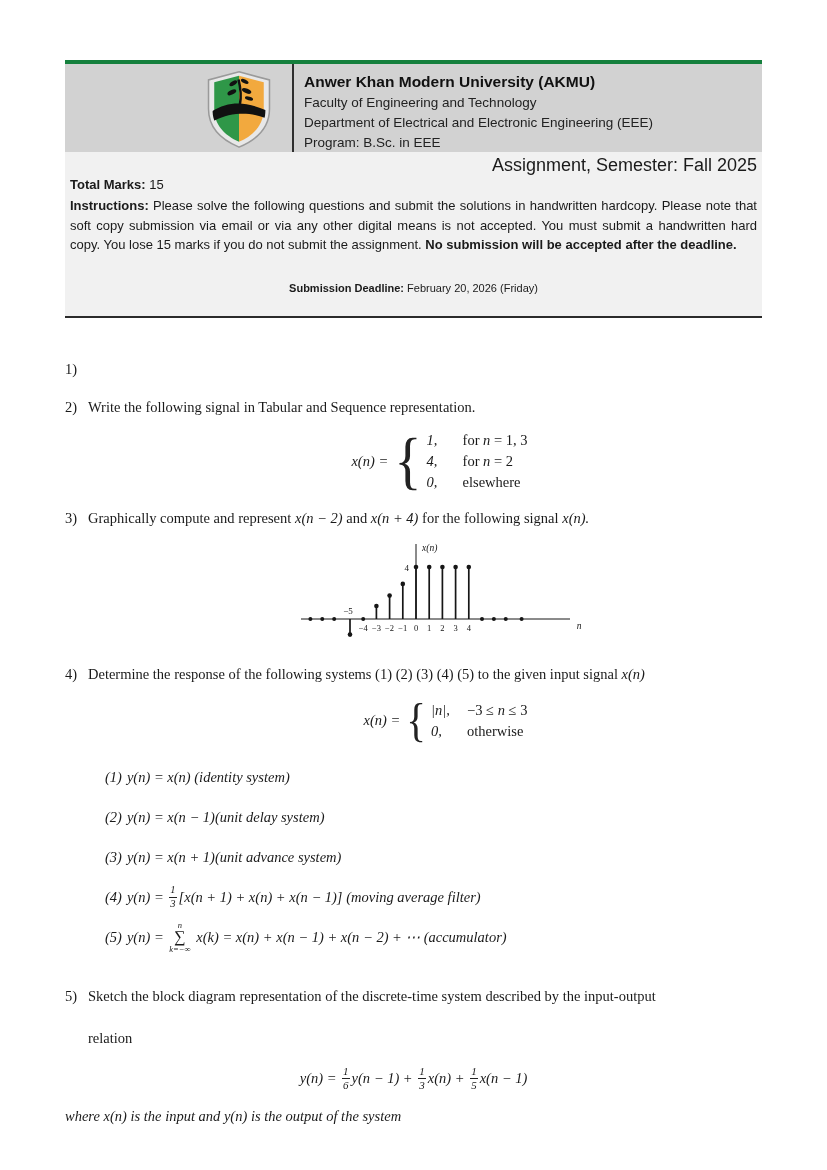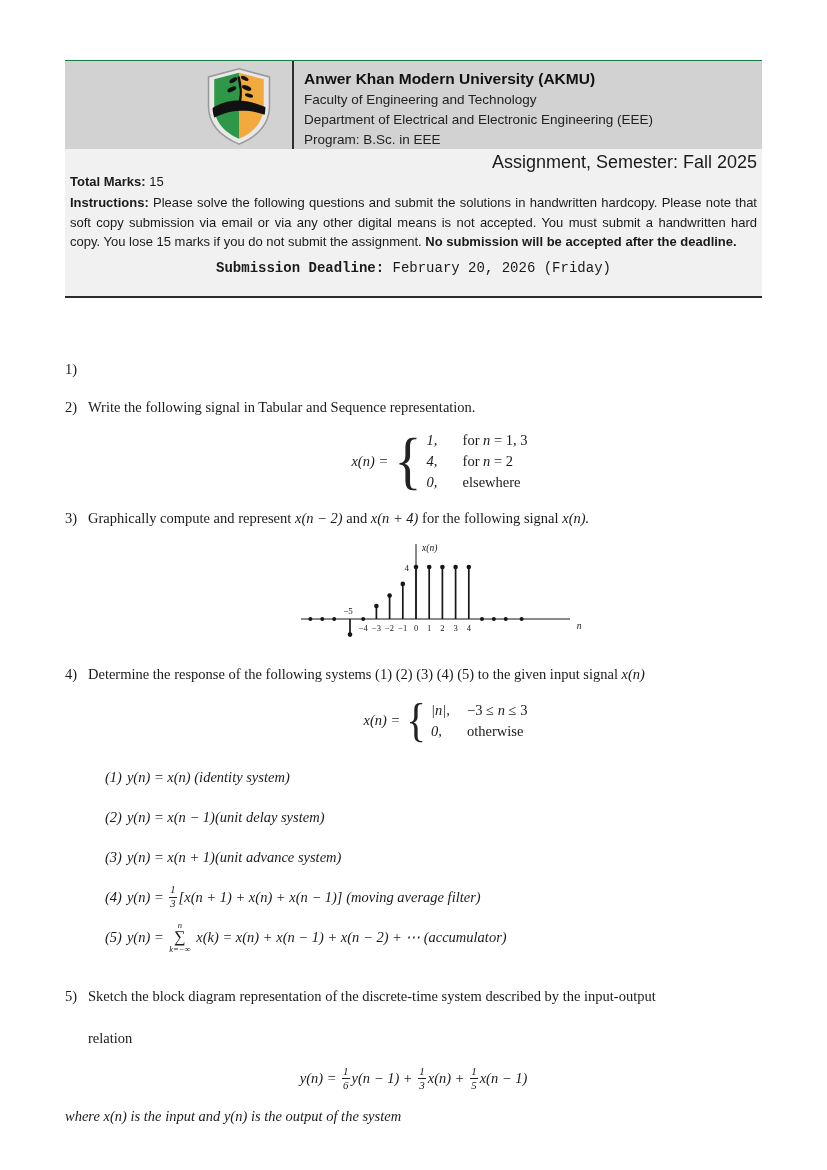--- a/index.html
+++ b/index.html
@@ -2,33 +2,33 @@
 <html><head>
 <meta charset="utf-8">
 <style>
   html,body{margin:0;padding:0;background:#ffffff;}
   .page{width:827px;height:1170px;background:#ffffff;position:relative;overflow:hidden;
         font-family:"Liberation Serif","DejaVu Serif",serif;color:#1a1a1a;}
   .sans{font-family:"Liberation Sans","DejaVu Sans",sans-serif;}
 
   
   .hdr-table{position:absolute;left:65px;top:60px;width:697px;border-bottom:2.5px solid #2b2b2b;}
-  .hdr-row1{display:flex;background:#d2d2d2;height:88px;border-top:1px solid #15803d;}
+  .hdr-row1{display:flex;background:#d2d2d2;height:88px;border-top:4px solid #15803d;}
   .logo-cell{width:227px;position:relative;flex:none;}
   .logo-cell svg{position:absolute;left:136px;top:5px;}
   .hdr-divider{width:0;border-left:2px solid #2f2f2f;flex:none;}
   .hdr-text{padding:7px 6px 0 10px;font-size:13.5px;line-height:20px;color:#222;}
   .hdr-text .uni{font-size:15.5px;font-weight:bold;line-height:22px;color:#111;}
   .hdr-row2{background:#f1f1f1;padding:4px 5px 18px 5px;}
   .course-title{text-align:center;font-size:18px;font-weight:bold;line-height:24px;color:#111;}
   .course-sub{text-align:right;font-size:18px;font-weight:normal;line-height:19px;}
   .course-marks{text-align:left;font-size:13px;line-height:19px;}
   .bold{font-weight:bold;}
   .instructions{font-size:13px;line-height:19.5px;text-align:justify;margin-top:2px;}
-  .deadline{text-align:center;font-size:14px;line-height:19px;margin-top:7px;font-family:Liberation Mono, monospace;}
+  .deadline{text-align:center;font-size:11px;line-height:19px;margin-top:24px;}
 
   
   .body-area{position:absolute;left:65px;top:330px;width:697px;font-size:14.5px;line-height:19px;}
   .q{display:flex;}
   .qnum{width:23px;flex:none;}
   .q1{margin-top:30px;}
   .q2{margin-top:19px;}
   .q3{margin-top:17px;}
   .q4{margin-top:15px;}
   .q5{margin-top:26px;line-height:42px;}

